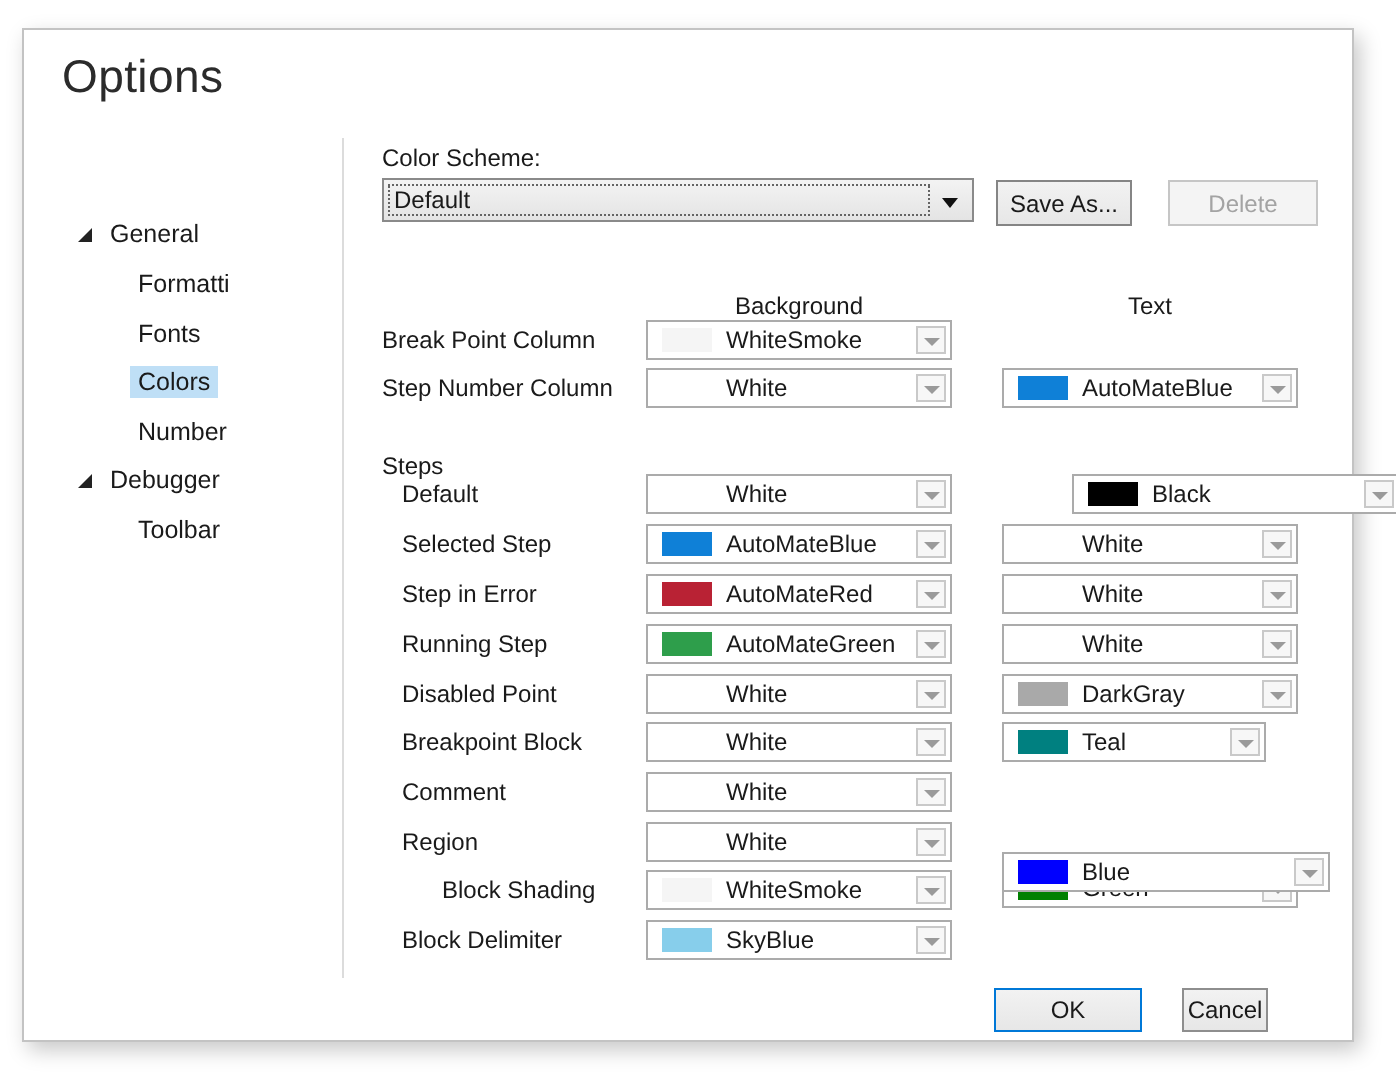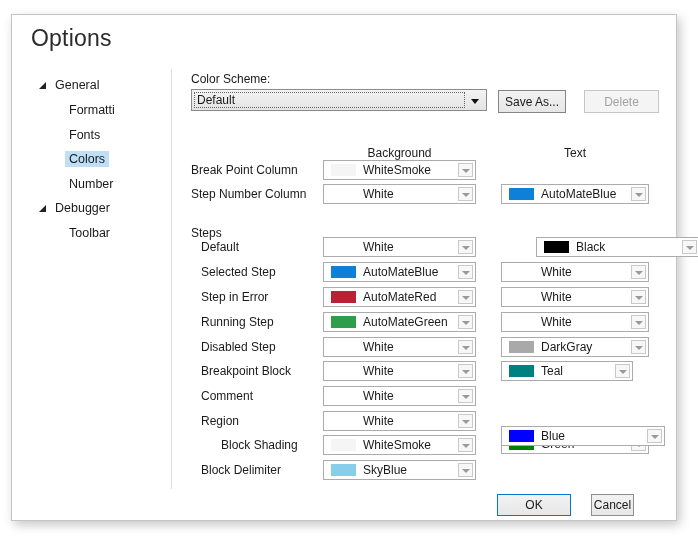--- a/index.html
+++ b/index.html
@@ -2,21 +2,21 @@
 <html><head>
 <meta charset="utf-8">
 <style>
   html,body{margin:0;padding:0;background:#ffffff;width:698px;height:544px;
     font-family:"Liberation Sans", sans-serif; -webkit-font-smoothing:antialiased;}
   .window{position:absolute;left:11px;top:14px;width:664px;height:505px;background:#fff;
     border:1px solid #c3c3c3;box-shadow:3px 4px 10px rgba(0,0,0,0.22);}
   .title{position:absolute;left:19px;top:10px;font-size:23px;font-weight:300;color:#2b2b2b;letter-spacing:.2px;}
   
   .tree{position:absolute;left:0;top:0;width:158px;height:100%;}
-  .tree-item{position:absolute;left:0;height:19px;font-size:12.5px;color:#1a1a1a;cursor:default;white-space:nowrap;}
+  .tree-item{position:absolute;left:0;height:19px;font-size:12.5px;color:#1a1a1a;cursor:default;white-space:nowrap;margin-top:32px;}
   .expander{position:absolute;left:27px;top:5px;width:0;height:0;
     border-left:7px solid transparent;border-bottom:7px solid #222;}
   .tree-label{position:absolute;top:0;padding:1px 4px;}
   .lvl0 .tree-label{left:39px;}
   .lvl1 .tree-label{left:53px;}
   .tree-item.selected .tree-label{background:#bfdff6;}
   .divider{position:absolute;left:159px;top:54px;width:1px;height:420px;background:#dcdcdc;}
   
   .lbl{position:absolute;font-size:12px;color:#1a1a1a;white-space:nowrap;}
   
@@ -150,21 +150,21 @@
         <div class="combo" style="left: 311px; top: 297px; width: 153px;">
           <span class="swatch" style="background: rgb(46, 158, 75);"></span>
           <span class="val">AutoMateGreen</span>
           <span class="dd"></span>
         </div>
         <div class="combo" style="left: 489px; top: 297px; width: 148px;">
           <span class="swatch" style="background: rgb(255, 255, 255);"></span>
           <span class="val">White</span>
           <span class="dd"></span>
         </div>
-        <div class="lbl" style="left: 189px; top: 325px;">Disabled Step</div>
+        <div class="lbl" style="left: 189px; top: 325px;">Disabled Point</div>
         <div class="combo" style="left: 311px; top: 322px; width: 153px;">
           <span class="swatch" style="background: rgb(255, 255, 255);"></span>
           <span class="val">White</span>
           <span class="dd"></span>
         </div>
         <div class="combo" style="left: 489px; top: 322px; width: 148px;">
           <span class="swatch" style="background: rgb(169, 169, 169);"></span>
           <span class="val">DarkGray</span>
           <span class="dd"></span>
         </div>

